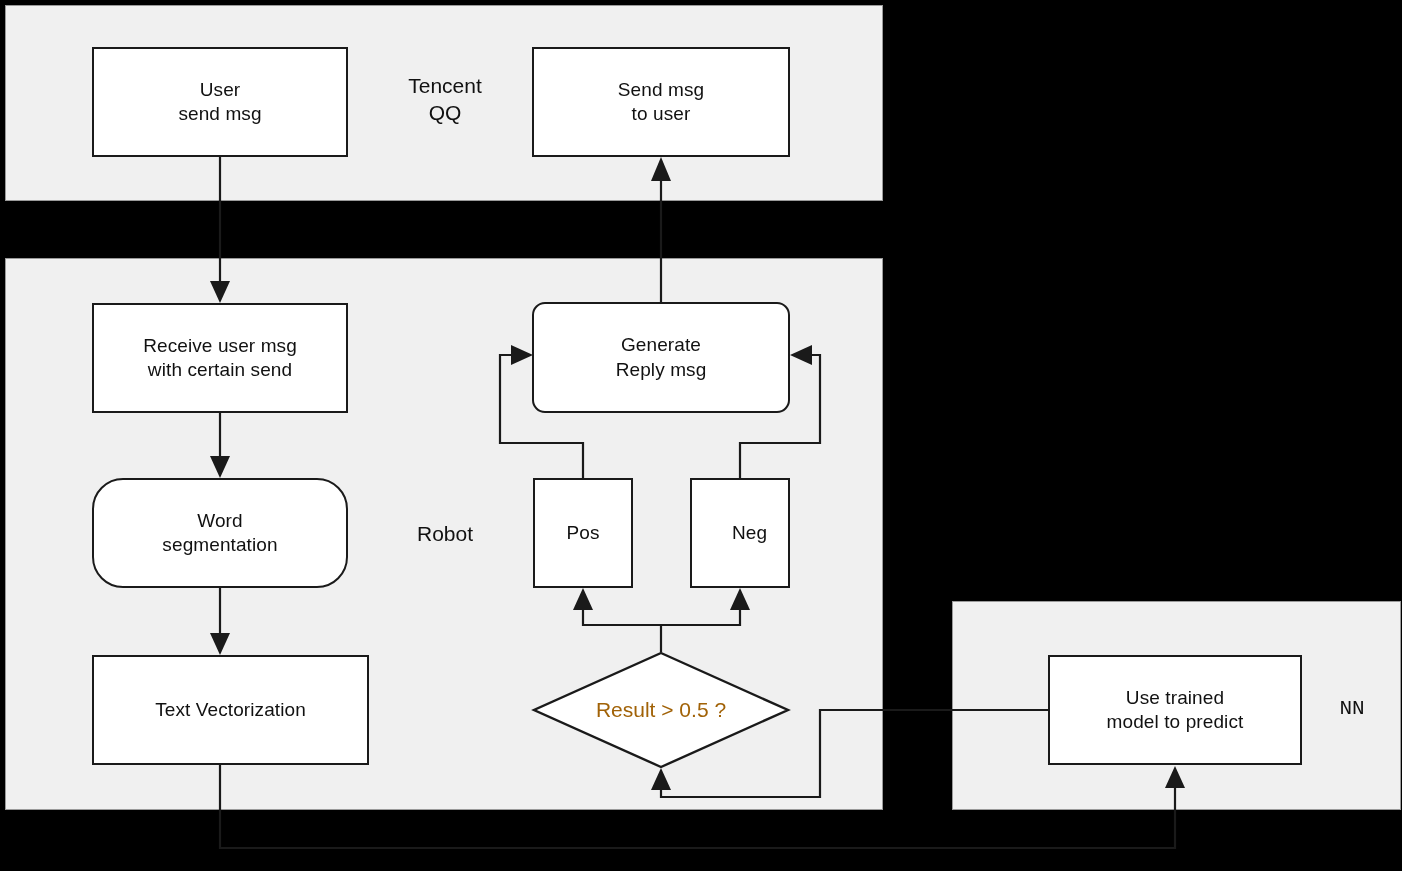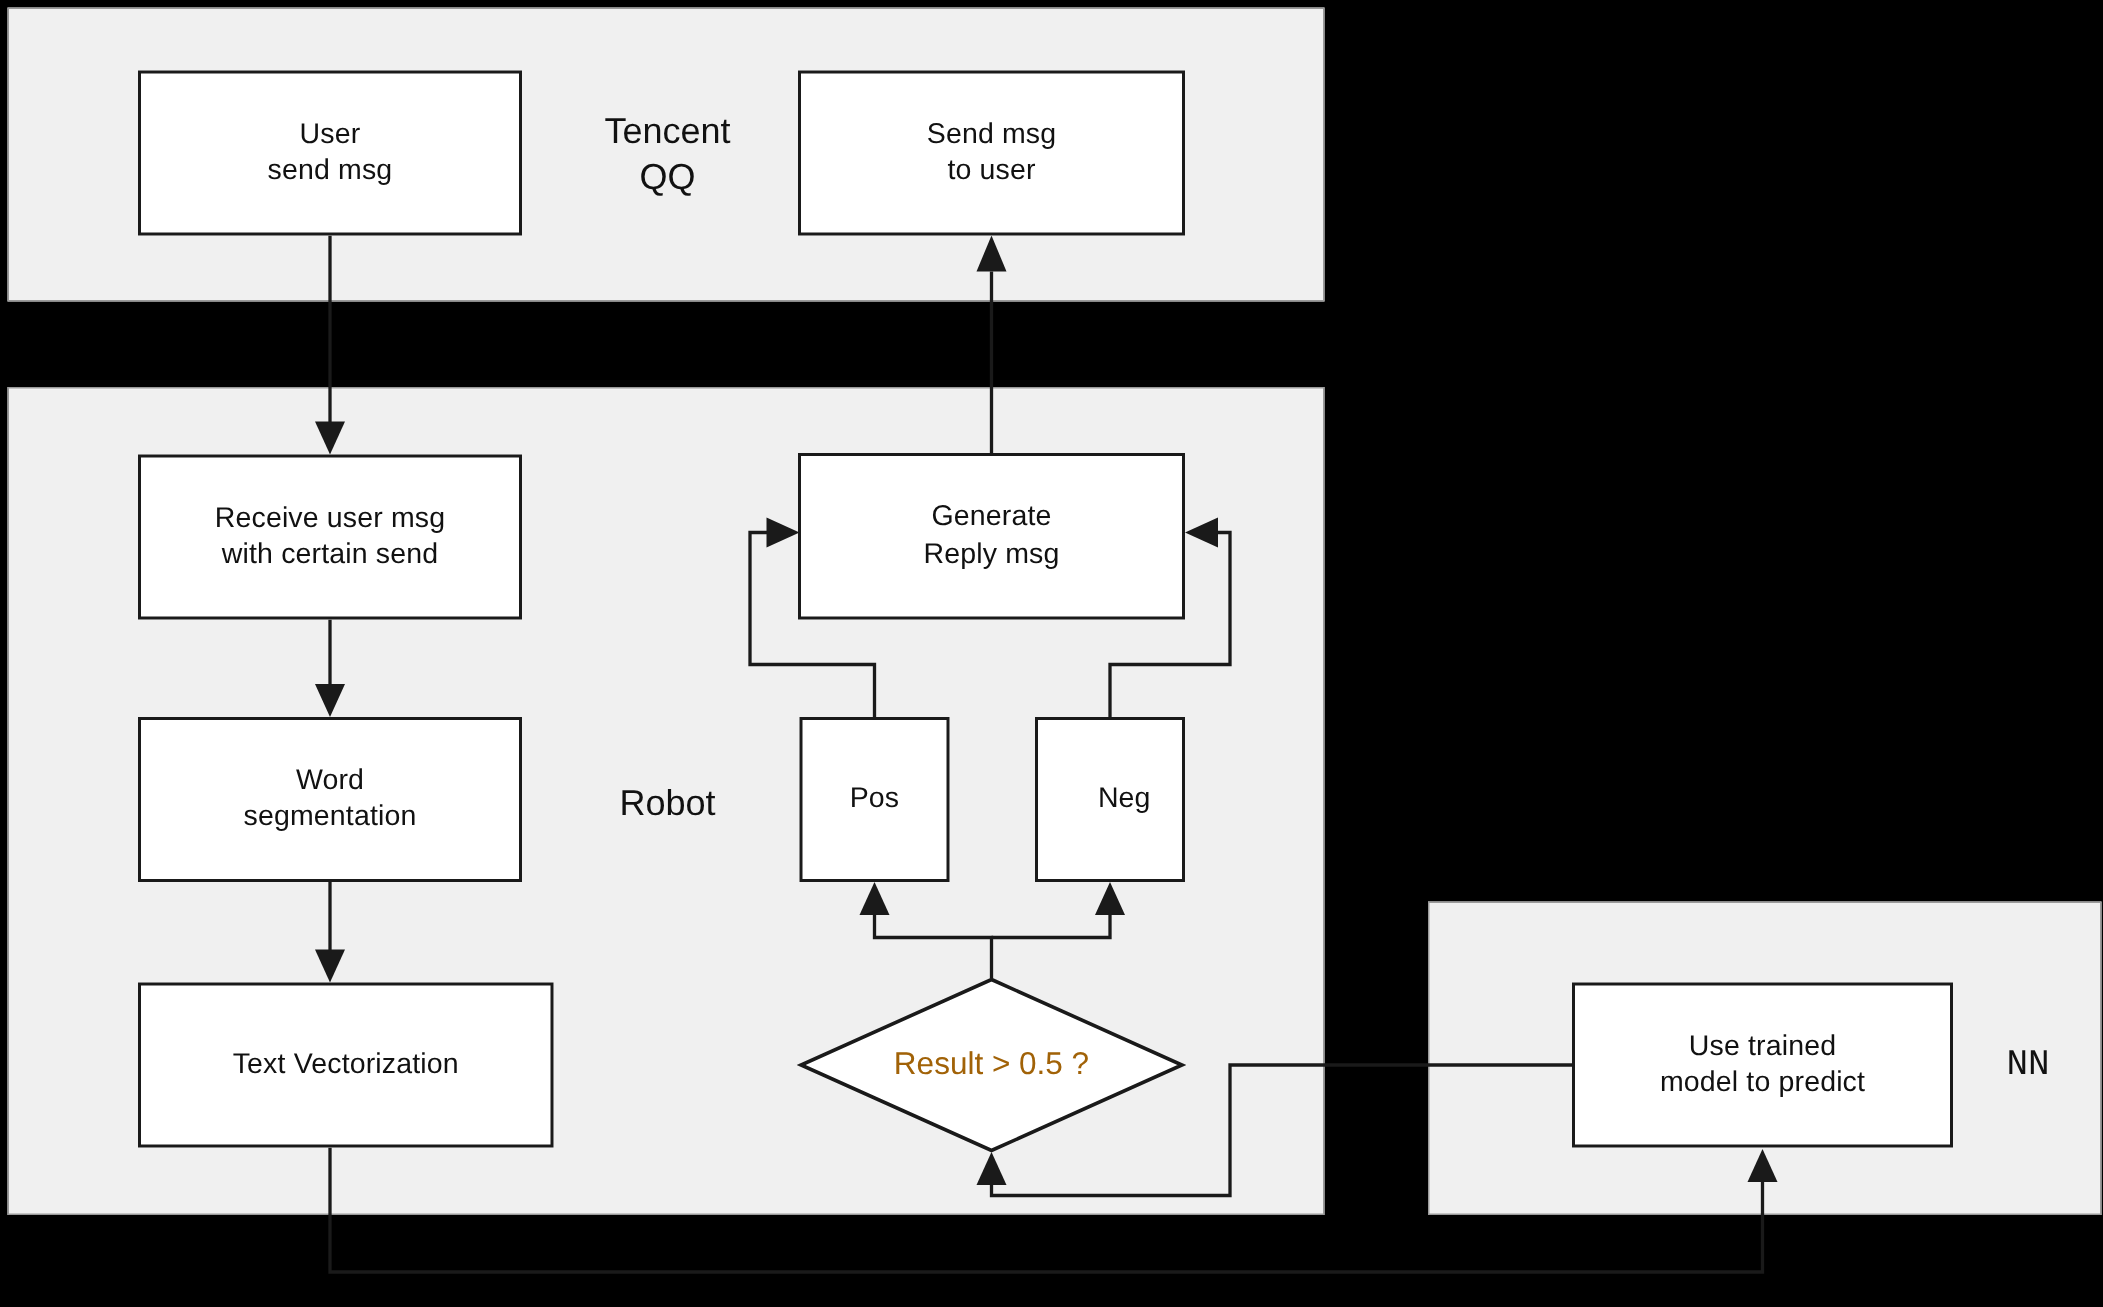--- a/index.html
+++ b/index.html
@@ -36,21 +36,21 @@
     color: #111111;
     font-size: 19px;
     line-height: 1.28;
     letter-spacing: 0.1px;
     z-index: 5;
   }
   .node span { display: block; white-space: pre-line; }
   .zone-label {
     position: absolute;
     color: #111111;
-    font-size: 24px;
+    font-size: 21px;
     line-height: 1.3;
     text-align: center;
     white-space: pre-line;
     z-index: 4;
   }
   .diamond-wrap {
     position: absolute;
     z-index: 5;
   }
   .diamond-wrap svg { display: block; }
@@ -133,30 +133,30 @@
   <div class="node" style="left:532px; top:47px; width:258px; height:110px;">
     <span>Send msg
 to user</span>
   </div>
 
   <div class="node" style="left:92px; top:303px; width:256px; height:110px;">
     <span>Receive user msg
 with certain send</span>
   </div>
 
-  <div class="node" style="left:92px; top:478px; width:256px; height:110px;">
+  <div class="node" style="left:92px; top:478px; width:256px; height:110px;border-radius:31px;">
     <span>Word
 segmentation</span>
   </div>
 
   <div class="node" style="left:92px; top:655px; width:277px; height:110px;">
     <span>Text Vectorization</span>
   </div>
 
-  <div class="node" style="left:532px; top:302px; width:258px; height:111px;">
+  <div class="node" style="left:532px; top:302px; width:258px; height:111px;border-radius:13px;">
     <span>Generate
 Reply msg</span>
   </div>
 
   <div class="node" style="left:533px; top:478px; width:100px; height:110px;">
     <span>Pos</span>
   </div>
 
   <div class="node" style="left:690px; top:478px; width:100px; height:110px;padding-left:19px;">
     <span>Neg</span>

